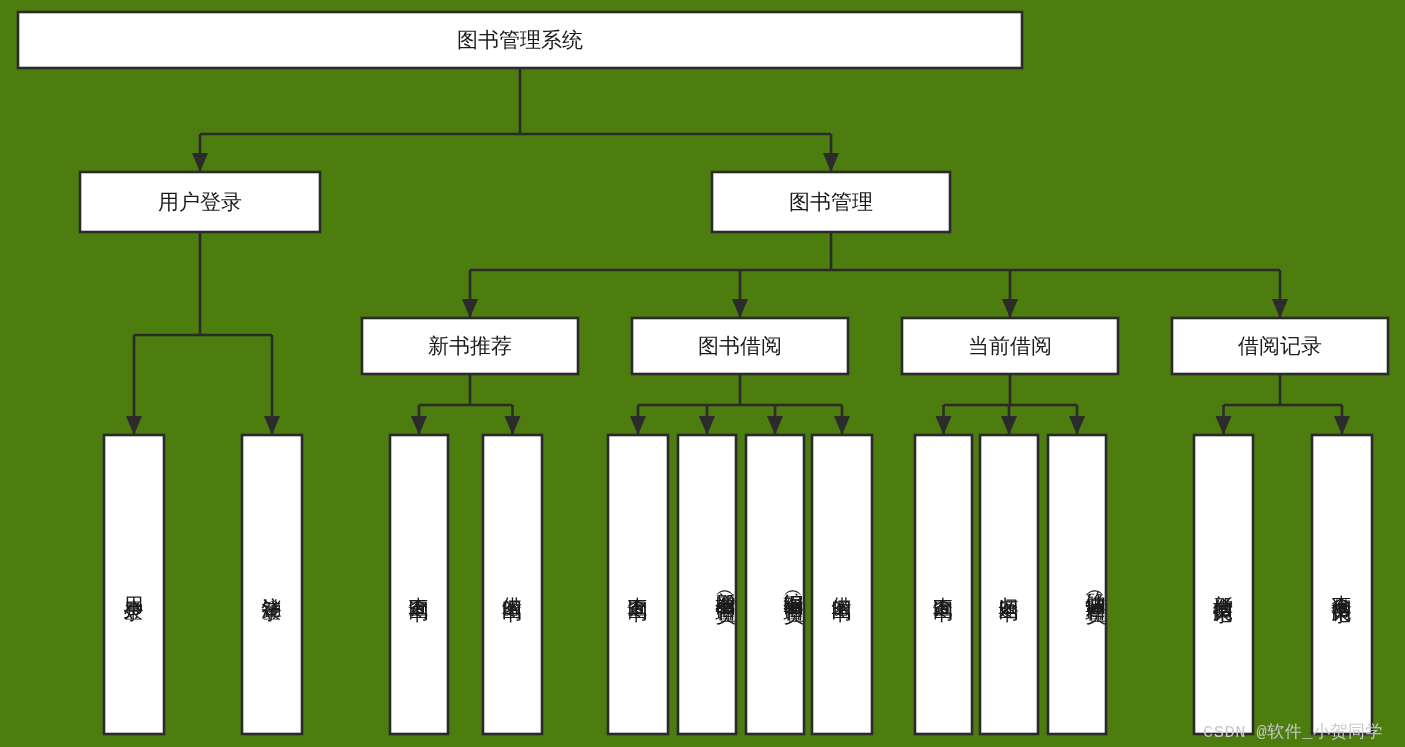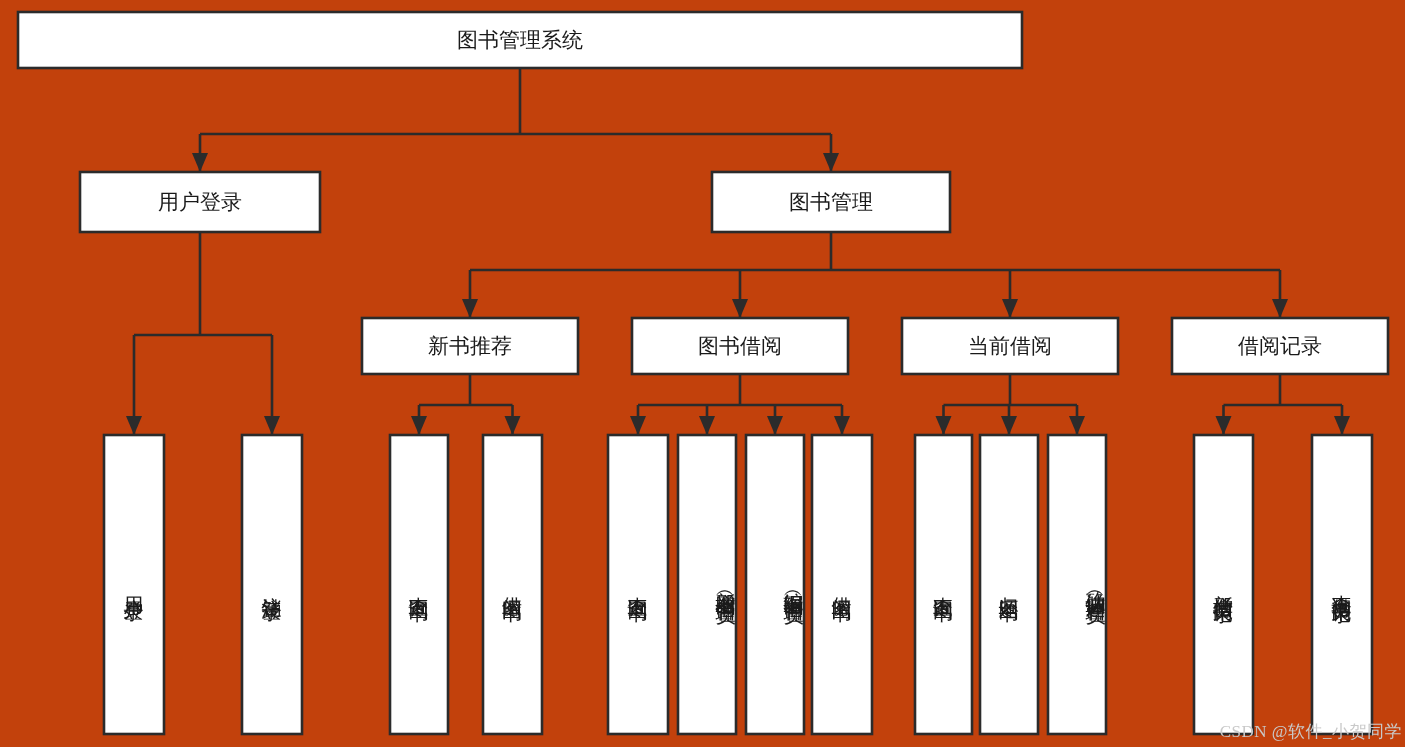--- a/index.html
+++ b/index.html
@@ -10,21 +10,21 @@
   body {
     width: 1405px;
     height: 747px;
     font-family: "DejaVu Sans", "Liberation Sans", sans-serif;
     overflow: hidden;
   }
   #diagram-root {
     position: relative;
     width: 1405px;
     height: 747px;
-    background: #c2410c;
+    background: #4d7c0f;
   }
   svg.flow {
     position: absolute;
     left: 0;
     top: 0;
     width: 1405px;
     height: 747px;
   }
   .node-box {
     fill: #ffffff;
@@ -57,23 +57,23 @@
     text-orientation: upright;
     letter-spacing: 2px;
     line-height: 1;
     white-space: nowrap;
     pointer-events: none;
     display: flex;
     justify-content: center;
   }
   .watermark {
     position: absolute;
-    right: 3px;
+    right: 22px;
     bottom: 4px;
-    font-family: Liberation Serif, serif;
+    font-family: Liberation Mono, monospace;
     font-size: 17px;
     color: #c9c9c9;
     white-space: nowrap;
     letter-spacing: 0.5px;
   }
 </style>
 </head>
 <body>
 
 <div id="diagram-root">

